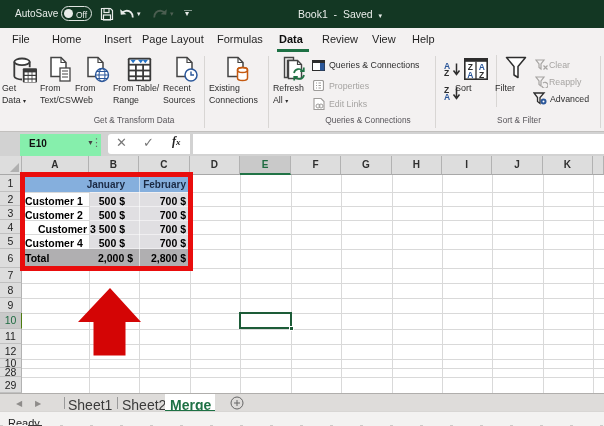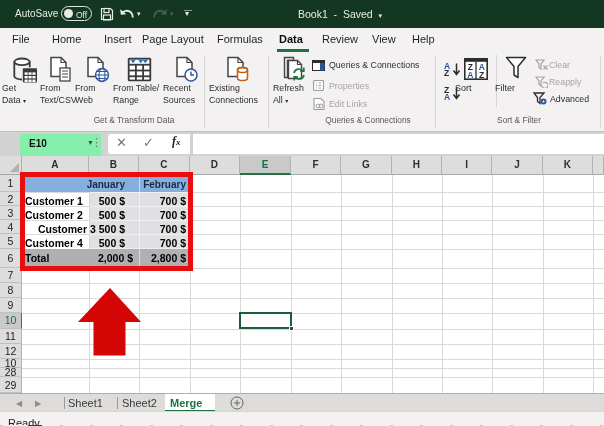--- a/index.html
+++ b/index.html
@@ -34,21 +34,21 @@
   #sheet { position:absolute; left:0; top:156px; width:604px; height:237px; background:#fff; }
   .colhdr { position:absolute; top:0; height:19px; background:#dddddd; border-right:1px solid #b2b2b2; border-bottom:1px solid #a8a8a8; font-size:10px; font-weight:bold; color:#2f2f2f; text-align:center; line-height:18px; }
   .rowhdr { position:absolute; left:0; width:22px; background:#dddddd; border-right:1px solid #b2b2b2; border-bottom:1px solid #c0c0c0; font-size:10.5px; color:#222; text-align:center; }
   .gl-h { position:absolute; left:22px; width:582px; height:1px; background:#d9d9d9; }
   .gl-v { position:absolute; top:19px; width:1px; height:218px; background:#d9d9d9; }
 
   .cell { position:absolute; font-weight:bold; font-size:10.5px; color:#000; white-space:nowrap; }
 
   
   #tabs { position:absolute; left:0; top:393px; width:604px; height:18px; background:#dedcda; border-top:1px solid #b0aeac; }
-  .tabname { position:absolute; top:3px; font-size:11px; color:#3a3a3a; }
+  .tabname { position:absolute; top:3px; font-size:14px; color:#3a3a3a; }
 
   
   #status { position:absolute; left:0; top:411px; width:604px; height:15px; background:#f3f2f1; border-top:1px solid #d8d6d4; }
 </style>
 </head>
 <body>
 <div id="app">
 
   <div id="titlebar">
     <div class="wtxt" style="left:15px; top:8px; font-size:10px;">AutoSave</div>

